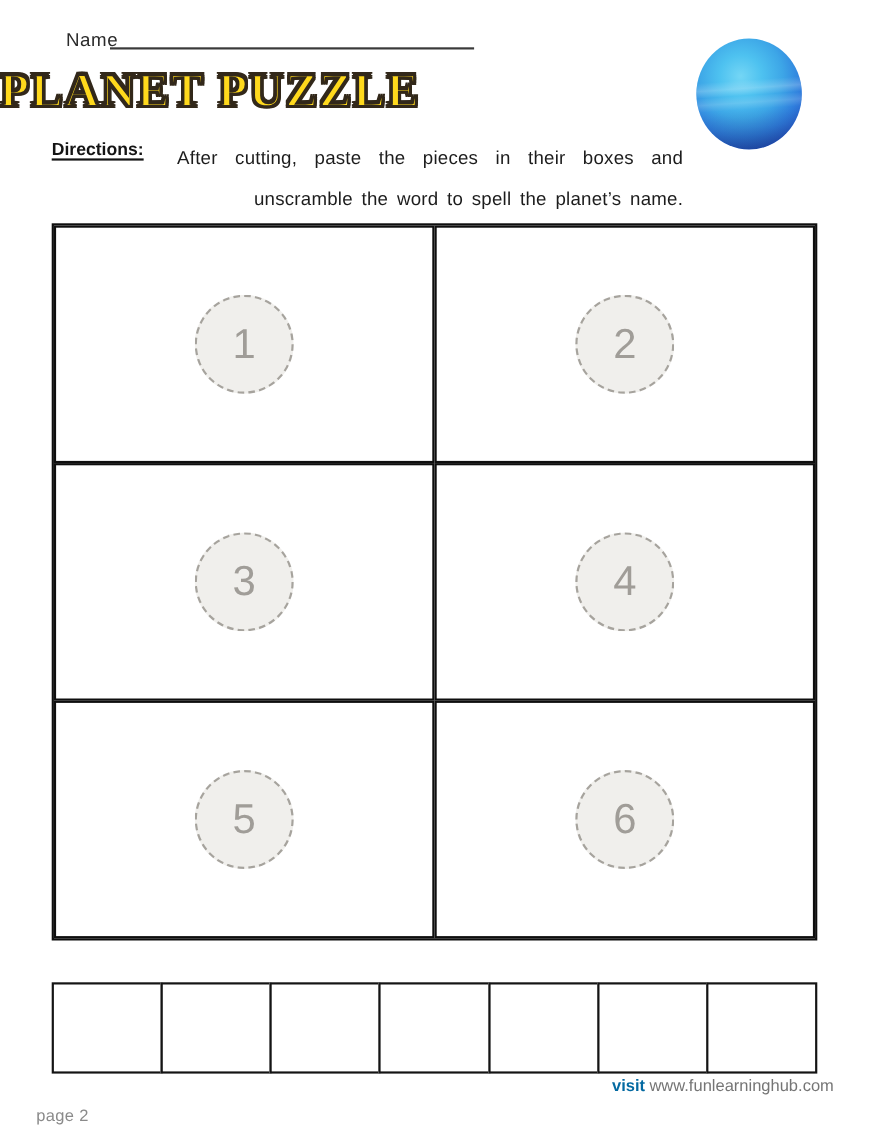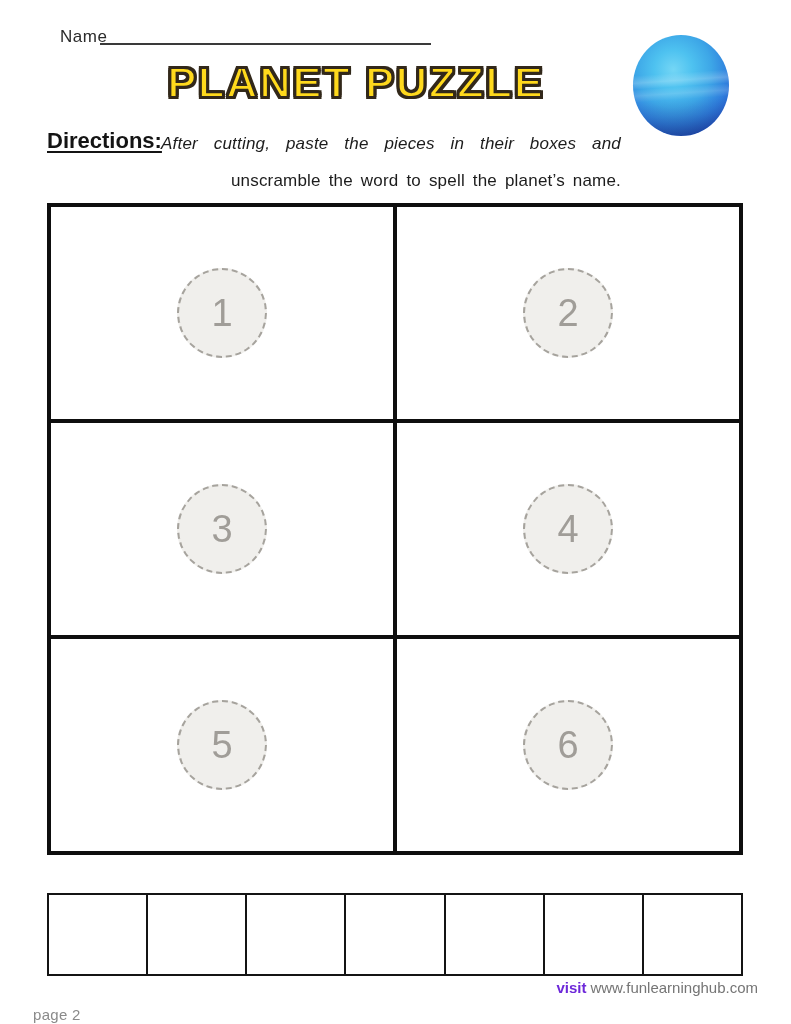--- a/index.html
+++ b/index.html
@@ -26,22 +26,22 @@
     left: 100px; top: 24px;
     width: 331px; height: 21px;
     border-bottom: 2px solid #3a3a3a;
   }
 
   
   .title {
     position: absolute;
     left: 0; top: 58px;
     width: 712px;
-    text-align: center;
-    font-family: Liberation Sans, sans-serif;
+    text-align: left;
+    font-family: Liberation Serif, serif;
     font-size: 43px;
     font-weight: 800;
     letter-spacing: 2px;
     color: #ffd91c;
     -webkit-text-stroke: 2px #32281a;
     text-shadow:
       -2px -2px 0 #32281a, 2px -2px 0 #32281a,
       -2px  2px 0 #32281a, 2px  2px 0 #32281a,
        0   -2px 0 #32281a, 0    2px 0 #32281a,
       -2px  0   0 #32281a, 2px  0   0 #32281a;
@@ -69,37 +69,37 @@
       rgba(255,255,255,0.16) 57%,
       rgba(255,255,255,0)   63%,
       rgba(10,10,60,0.10)   78%,
       rgba(5,5,50,0.28)     96%);
   }
 
   
   .directions-label {
     position: absolute;
     left: 47px; top: 128px;
-    font-size: 22px;
+    font-size: 16px;
     font-weight: bold;
     color: #141414;
     text-decoration: underline;
     text-underline-offset: 3px;
     text-decoration-thickness: 2px;
   }
   .directions-text {
     position: absolute;
     left: 161px; top: 125px;
     width: 460px;
     font-size: 17px;
     line-height: 37px;
     color: #1c1c1c;
     letter-spacing: 0.2px;
   }
-  .directions-line1 { text-align: justify; text-align-last: justify; font-style: italic; }
+  .directions-line1 { text-align: justify; text-align-last: justify; }
   .directions-line2 { text-align: right; word-spacing: 3px; }
 
   
   .puzzle-grid {
     position: absolute;
     left: 47px; top: 203px;
     width: 696px; height: 652px;
     display: grid;
     grid-template-columns: 1fr 1fr;
     grid-template-rows: 1fr 1fr 1fr;
@@ -147,21 +147,21 @@
     letter-spacing: 0.3px;
   }
   .footer-site {
     position: absolute;
     right: 33px; top: 979px;
     font-size: 15px;
     color: #757575;
   }
   .footer-visit {
     font-weight: bold;
-    color: #6d28d9;
+    color: #0369a1;
     margin-right: 4px;
   }
 </style>
 </head>
 <body>
 
 <div class="page">
 
   <span class="name-label">Name</span>
   <div class="name-line"></div>

